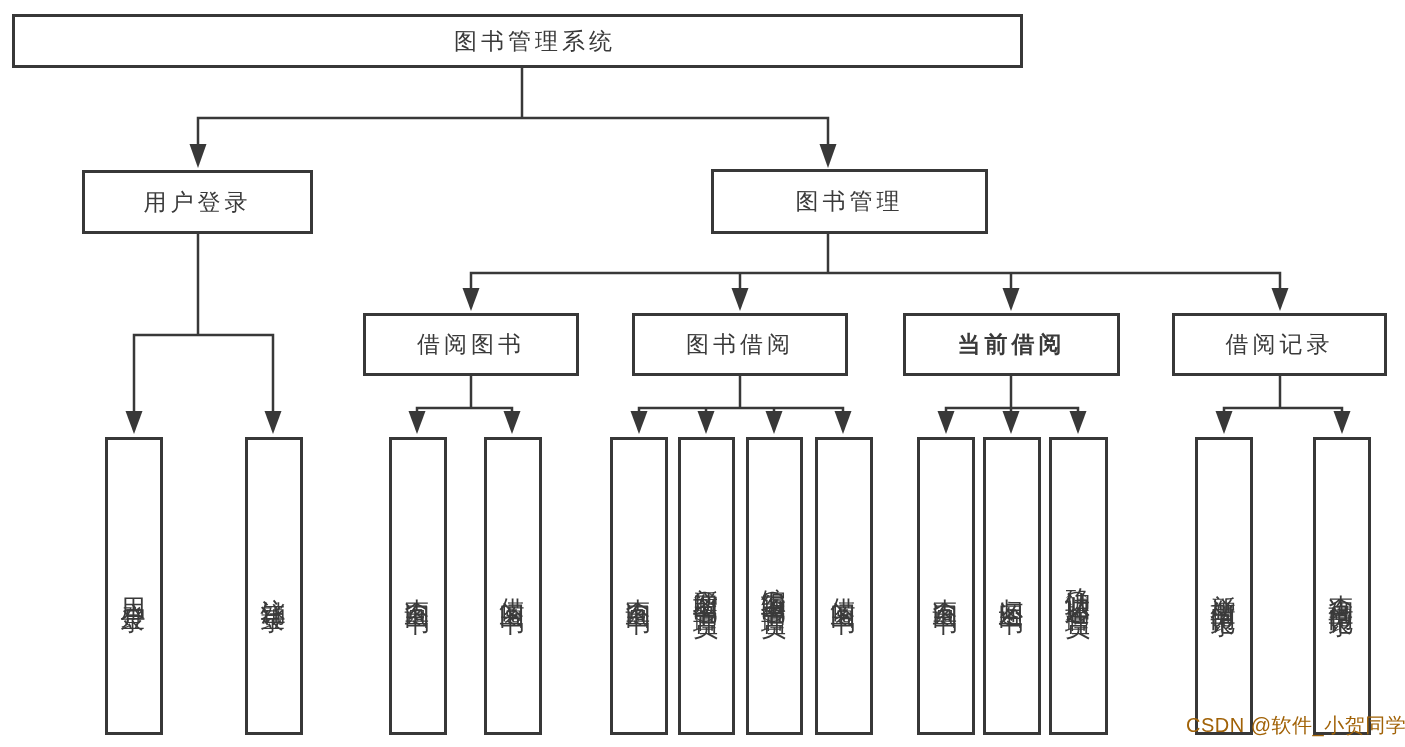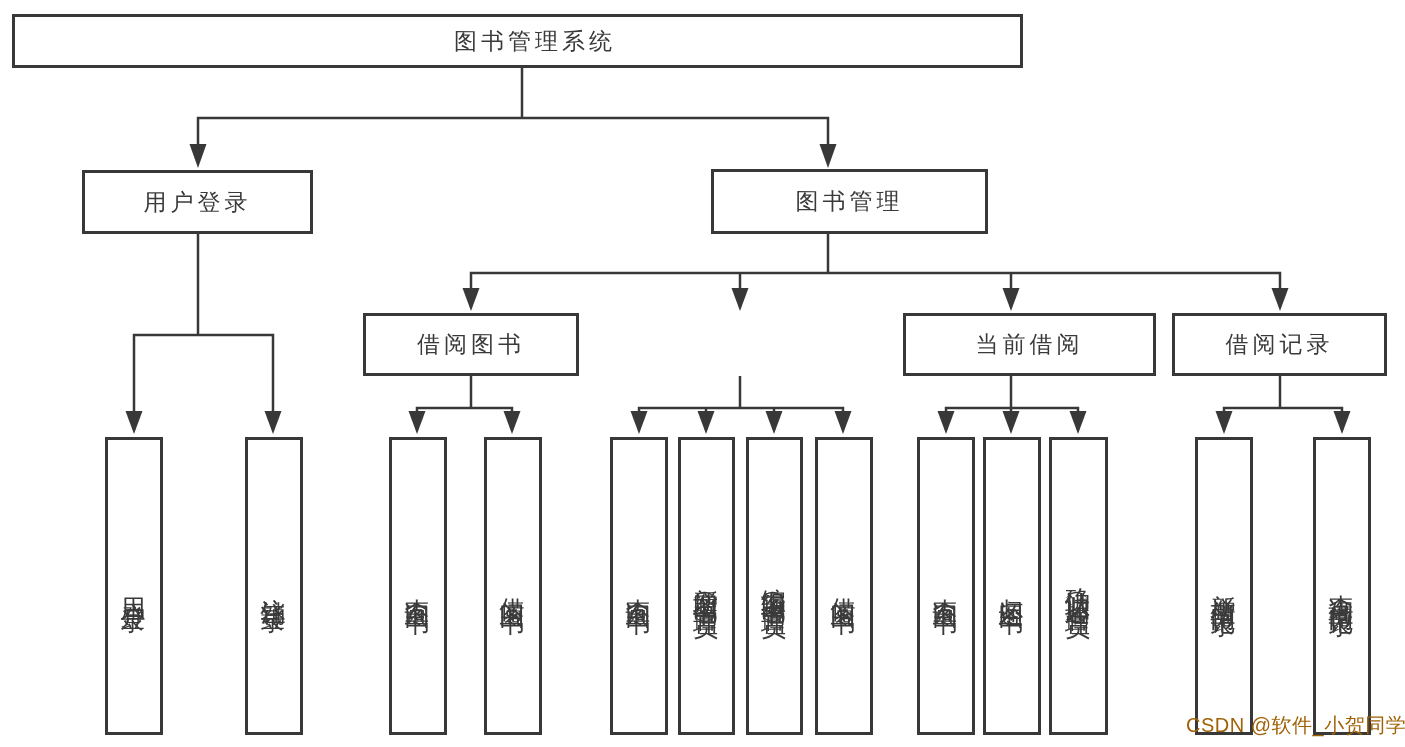--- a/index.html
+++ b/index.html
@@ -112,21 +112,22 @@
       <polygon points="1333.5,411 1350.5,411 1342,434"></polygon>
     </g>
   </svg>
 
   <div class="node" style="left:12px; top:14px; width:1011px; height:54px;padding-left:35px;">图书管理系统</div>
 
   <div class="node" style="left:82px; top:170px; width:231px; height:64px;">用户登录</div>
   <div class="node" style="left:711px; top:169px; width:277px; height:65px;">图书管理</div>
 
   <div class="node" style="left:363px; top:313px; width:216px; height:63px;">借阅图书</div>
-  <div class="node" style="left:903px; top:313px; width:253px; height:63px;">当前借阅</div>
+  <div class="node" style="left:632px; top:313px; width:216px; height:63px;">图书借阅</div>
+  <div class="node" style="left:903px; top:313px; width:217px; height:63px;font-weight:bold;">当前借阅</div>
   <div class="node" style="left:1172px; top:313px; width:215px; height:63px;">借阅记录</div>
 
   <div class="leaf" style="left:105px; top:437px; width:58px; height:298px;">用户登录</div>
   <div class="leaf" style="left:245px; top:437px; width:58px; height:298px;">注销登录</div>
 
   <div class="leaf" style="left:389px; top:437px; width:58px; height:298px;">查询图书</div>
   <div class="leaf" style="left:484px; top:437px; width:58px; height:298px;">借阅图书</div>
 
   <div class="leaf" style="left:610px; top:437px; width:58px; height:298px;">查询图书</div>
   <div class="leaf" style="left:678px; top:437px; width:57px; height:298px;">新增图书（管理员）</div>

